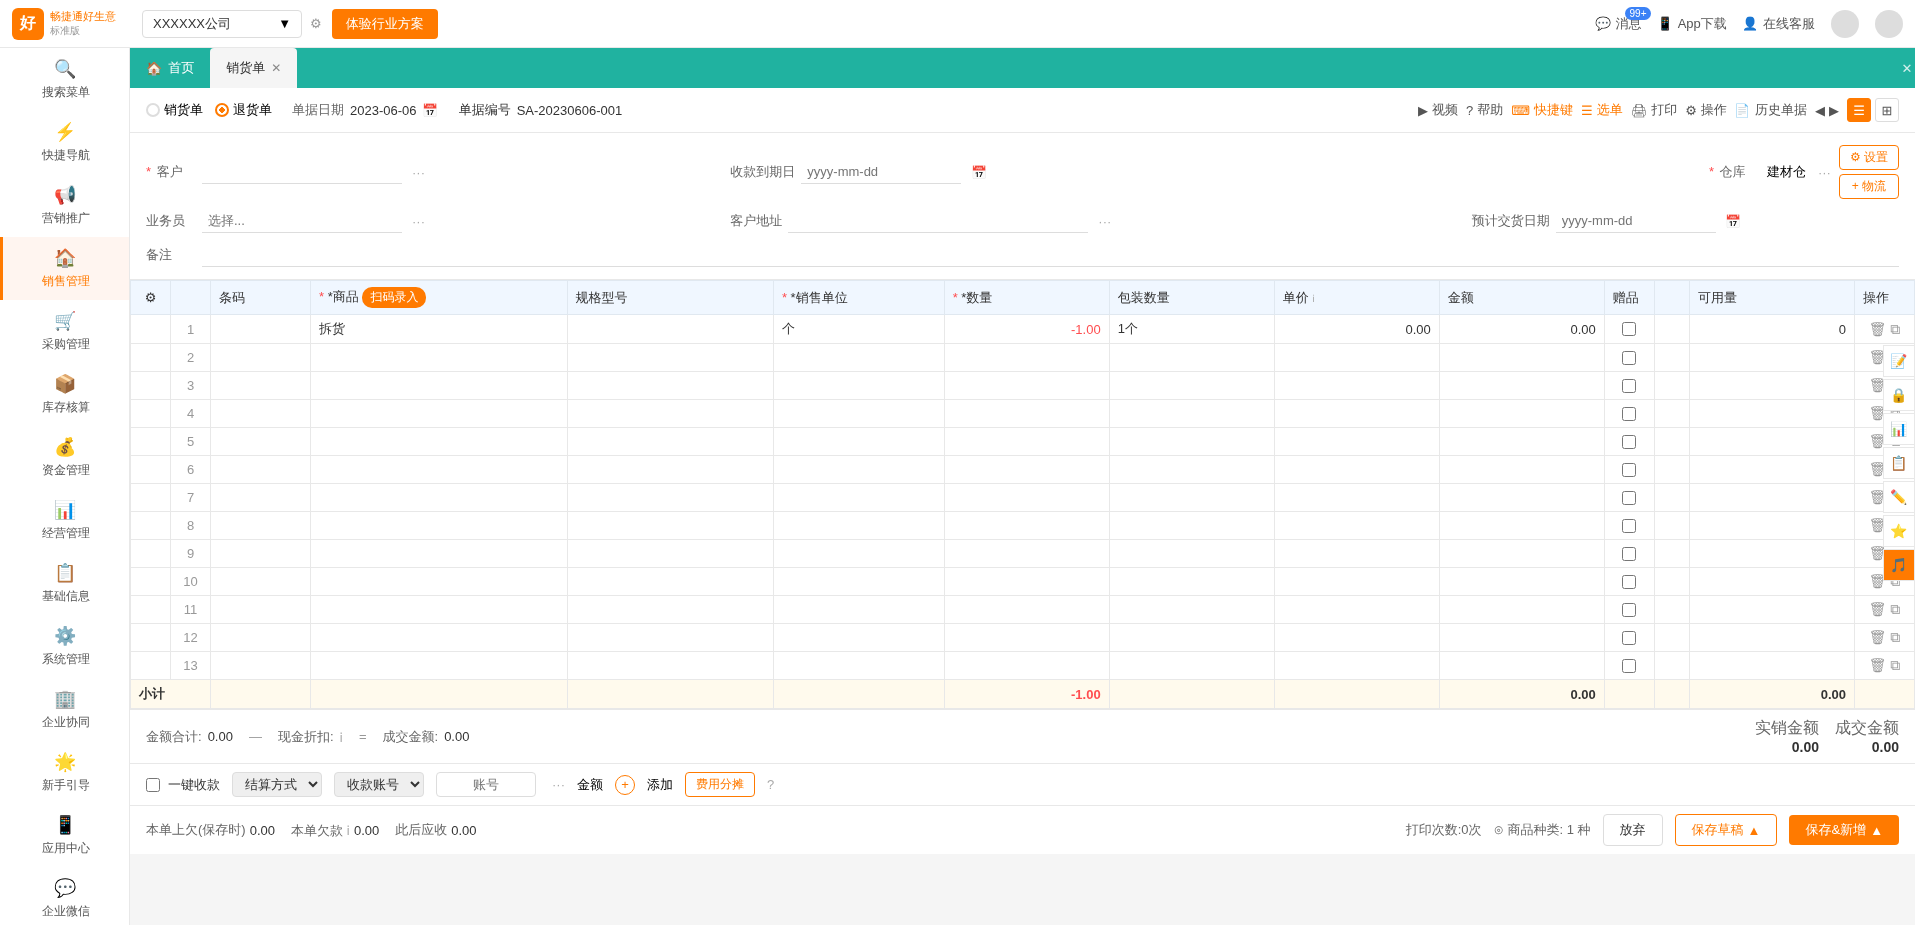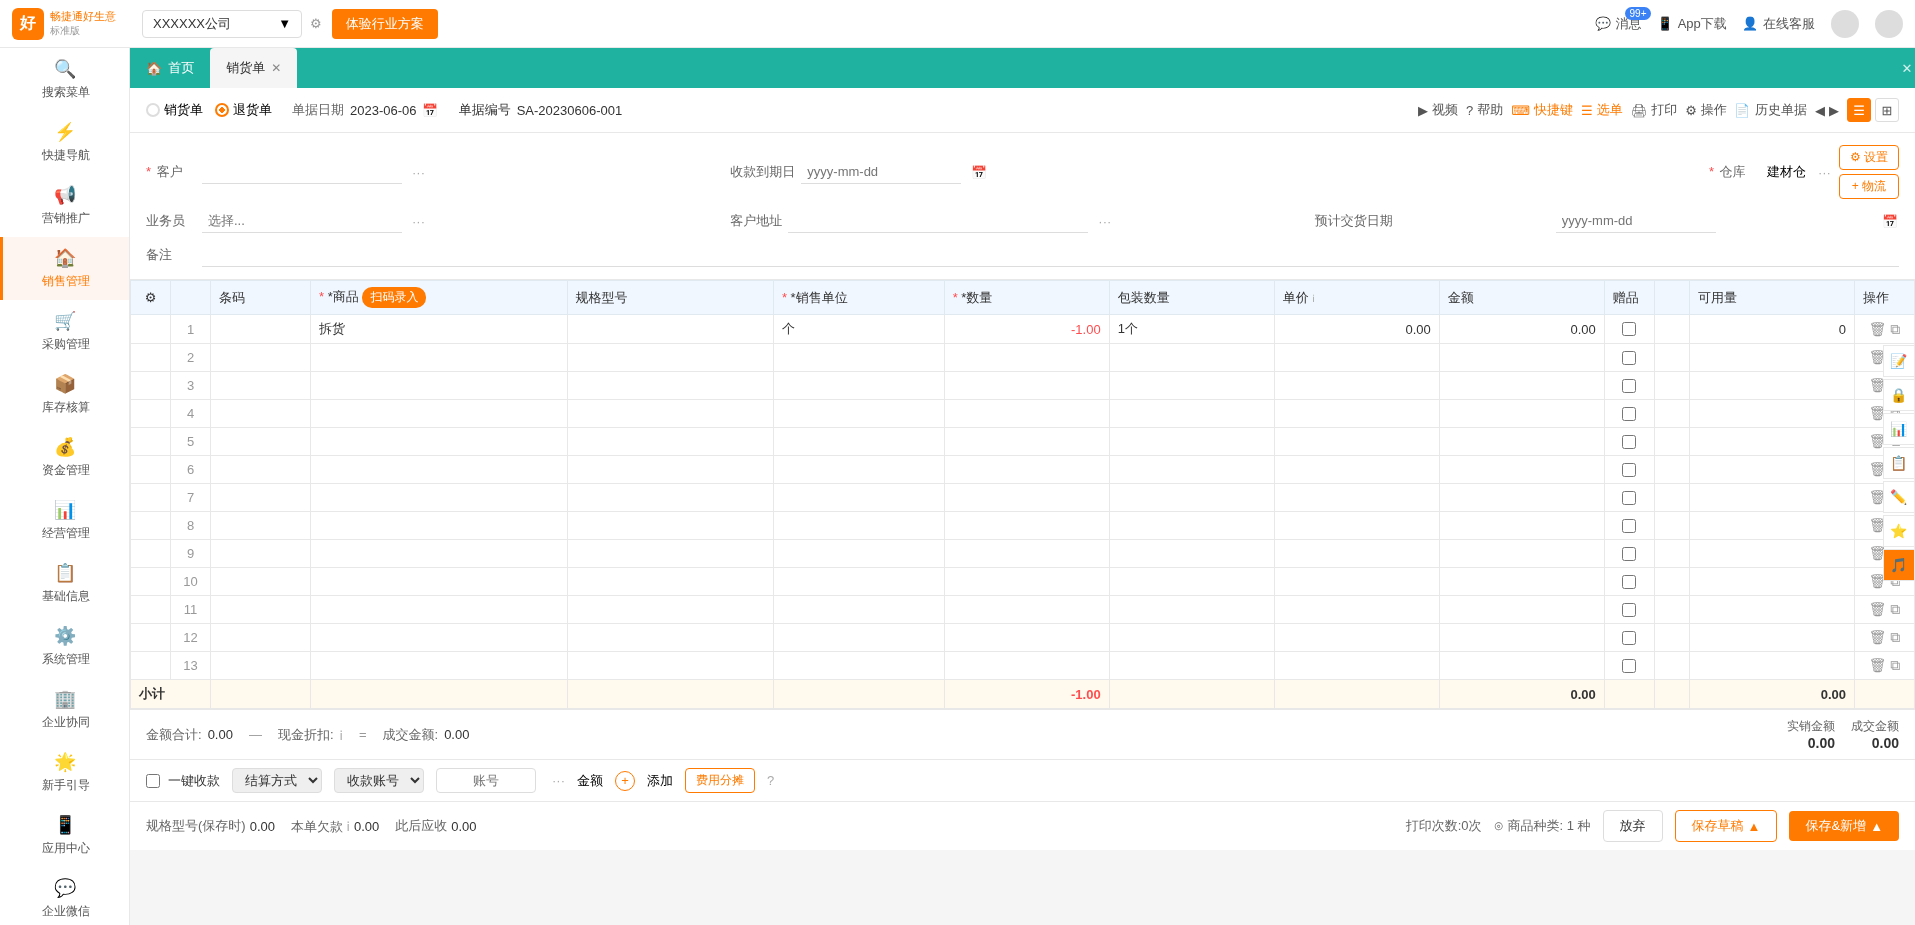--- a/index.html
+++ b/index.html
@@ -274,21 +274,21 @@
     .fee-btn {
       border: 1px solid #ff7a00; color: #ff7a00;
       background: #fff; border-radius: 4px; padding: 3px 10px;
       cursor: pointer; font-size: 12px;
     }
     .amount-right {
       margin-left: auto;
       display: flex; gap: 16px; align-items: center;
     }
     .amount-box { text-align: right; }
-    .amount-key { color: #666; font-size: 12px; font-family: Liberation Serif, serif; }
+    .amount-key { color: #666; font-size: 16px; font-family: Liberation Serif, serif; }
     .amount-val { color: #333; font-weight: bold; font-size: 14px; }
 
     
     .footer-bar {
       background: #fff;
       border-top: 1px solid #e8e8e8;
       padding: 8px 16px;
       display: flex; align-items: center; gap: 16px;
       flex-shrink: 0;
     }
@@ -534,21 +534,21 @@
           <div class="field-group">
             <span class="field-label">业务员</span>
             <input class="field-input" type="text" placeholder="选择..." style="max-width: 200px;">
             <span class="field-dots">···</span>
           </div>
           <div class="field-group">
             <span class="field-label">客户地址</span>
             <input class="field-input" type="text" style="max-width: 300px;">
             <span class="field-dots">···</span>
           </div>
-          <div class="field-group" style="justify-content:space-between;">
+          <div class="field-group" style="justify-content:center;">
             <span class="field-label">预计交货日期</span>
             <input class="field-input" type="text" placeholder="yyyy-mm-dd" style="max-width: 160px;">
             <span class="field-calendar">📅</span>
           </div>
         </div>
         <div class="remark-row">
           <span class="field-label">备注</span>
           <input class="field-input" type="text" style="width: 600px;">
         </div>
       </div>
@@ -973,21 +973,21 @@
         <button class="add-btn">
           <span>+</span>
         </button>
         <span>添加</span>
         <button class="fee-btn">费用分摊</button>
         <span style="color:#aaa;">?</span>
       </div>
 
       <div class="footer-bar">
         <div class="footer-stat">
-          <span class="footer-label">规格型号(保存时)</span>
+          <span class="footer-label">本单上欠(保存时)</span>
           <span>0.00</span>
         </div>
         <div class="footer-stat">
           <span class="footer-label">
             <span>本单欠款</span>
             <span style="color:#aaa;">ℹ</span>
           </span>
           <span>0.00</span>
         </div>
         <div class="footer-stat">

